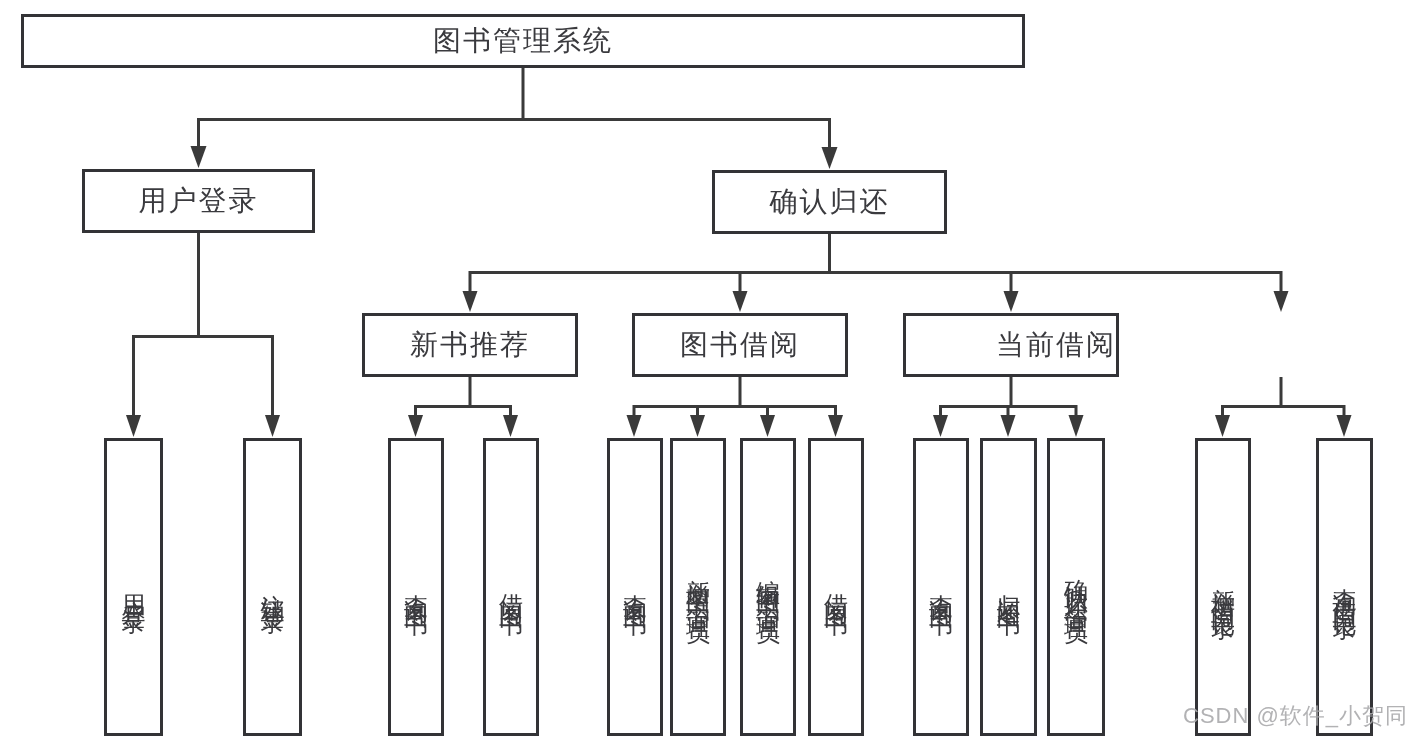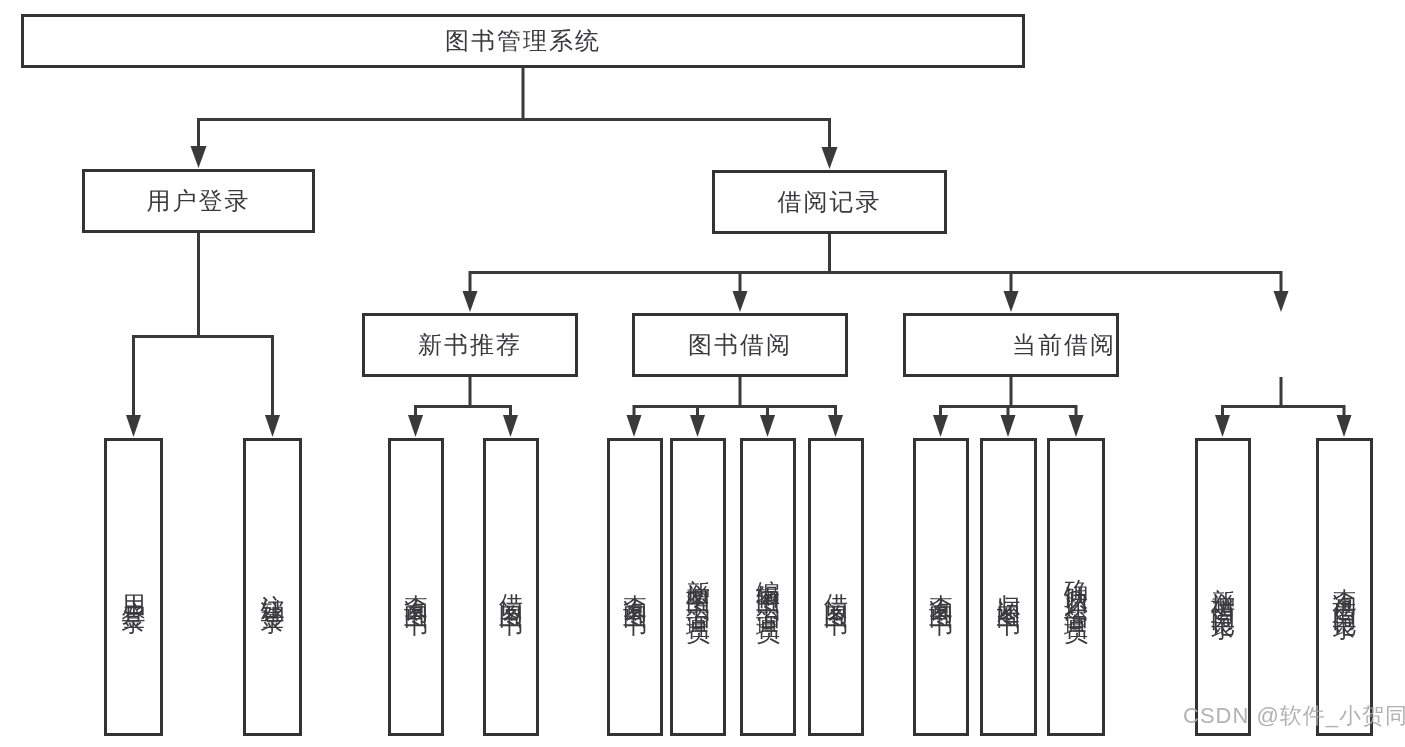--- a/index.html
+++ b/index.html
@@ -28,21 +28,21 @@
     box-sizing: border-box;
     background: #ffffff;
     border: 3px solid #333336;
     color: #3a3a3e;
     display: flex;
     align-items: center;
     justify-content: center;
     z-index: 2;
   }
   .node.h {
-    font-size: 24px;
+    font-size: 28px;
     letter-spacing: 2px;
     white-space: nowrap;
   }
   .node.v {
     writing-mode: vertical-rl;
     text-orientation: mixed;
     font-size: 24px;
     letter-spacing: 6px;
     line-height: 1;
   }
@@ -109,21 +109,21 @@
   </svg>
 
   <div class="node h" style="left:21px; top:14px; width:1004px; height:54px;">
     <span class="lbl">图书管理系统</span>
   </div>
 
   <div class="node h" style="left:82px; top:169px; width:233px; height:64px;">
     <span class="lbl">用户登录</span>
   </div>
   <div class="node h" style="left:712px; top:170px; width:235px; height:64px;">
-    <span class="lbl">借阅记录</span>
+    <span class="lbl">确认归还</span>
   </div>
 
   <div class="node h" style="left:362px; top:313px; width:216px; height:64px;">
     <span class="lbl">新书推荐</span>
   </div>
   <div class="node h" style="left:632px; top:313px; width:216px; height:64px;">
     <span class="lbl">图书借阅</span>
   </div>
   <div class="node h" style="left:903px; top:313px; width:216px; height:64px;justify-content:flex-end;">
     <span class="lbl">当前借阅</span>

